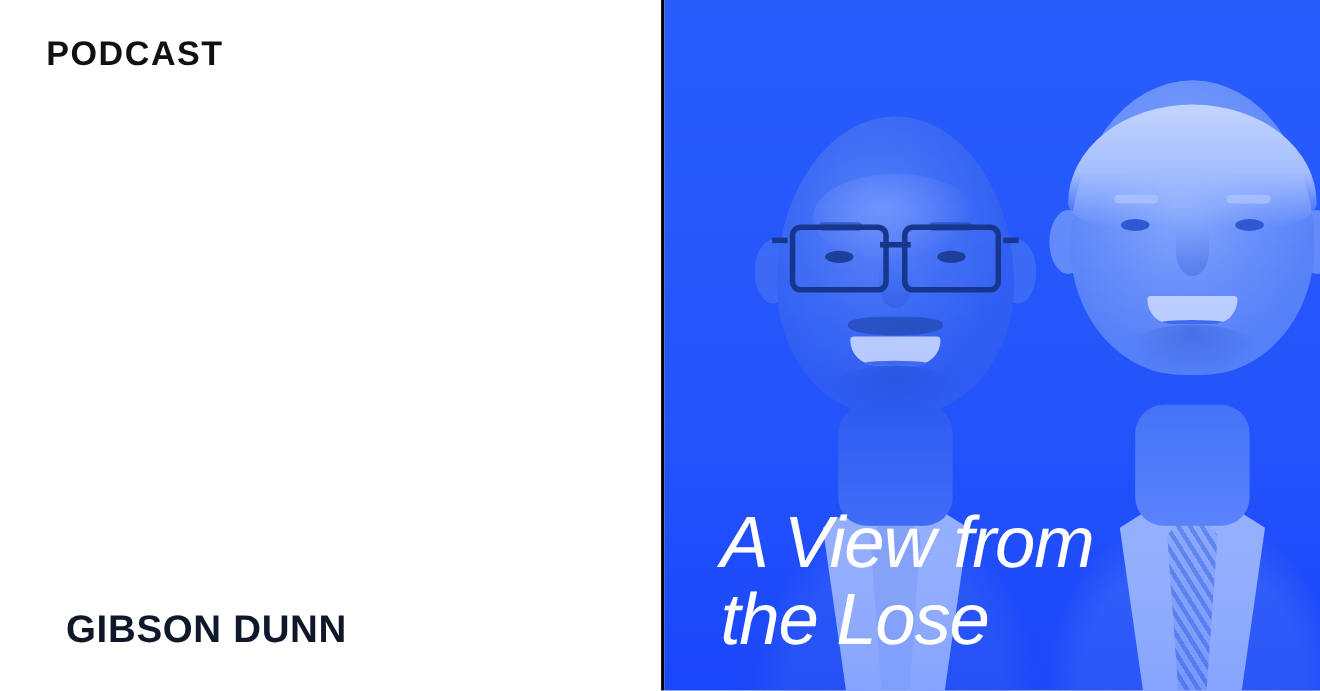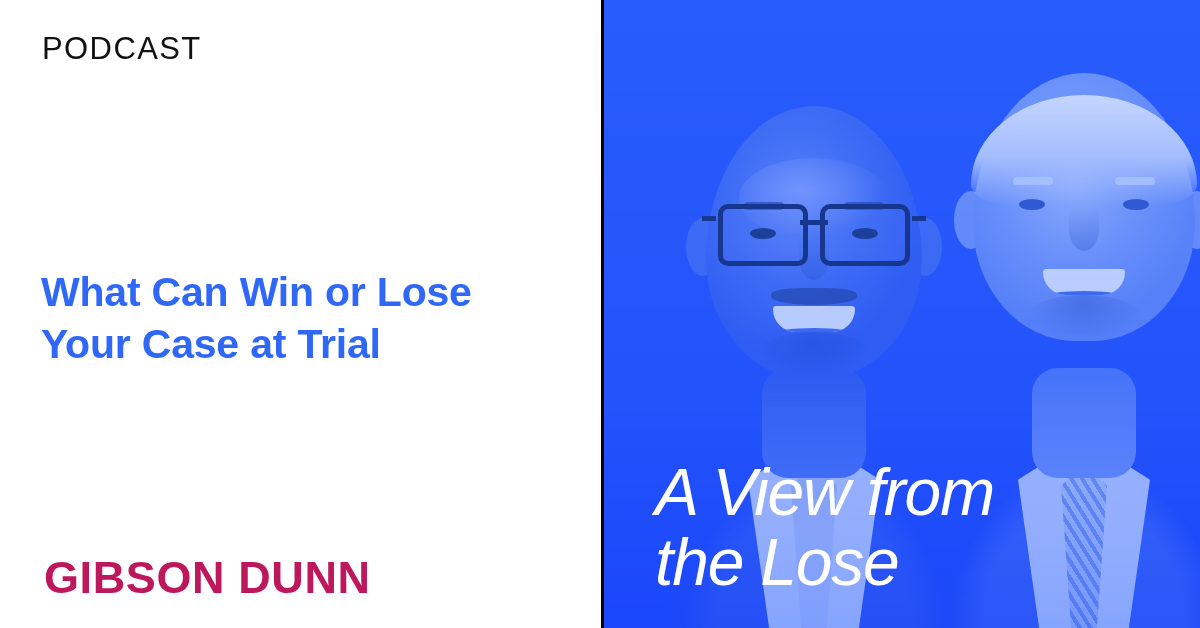--- a/index.html
+++ b/index.html
@@ -29,21 +29,21 @@
     width: 601px;
     height: 628px;
     background: #ffffff;
   }
 
   .kicker {
     position: absolute;
     left: 42px;
     top: 33px;
     font-size: 31px;
-    font-weight: 400;
+    font-weight: 700;
     letter-spacing: 1.4px;
     color: #111111;
     line-height: 1;
     white-space: nowrap;
   }
 
   .episode-label {
     position: absolute;
     left: 42px;
     top: 205px;
@@ -65,26 +65,26 @@
     color: #2f68f6;
     line-height: 1.28;
     letter-spacing: -0.2px;
   }
   .episode-title .tl {
     display: block;
   }
 
   .brand {
     position: absolute;
-    left: 44px;
+    left: 60px;
     top: 555px;
-    font-size: 45px;
+    font-size: 35px;
     font-weight: 700;
     letter-spacing: 0.6px;
-    color: #be185d;
+    color: #0f172a;
     line-height: 1;
     white-space: nowrap;
   }
 
   
   .divider {
     position: absolute;
     left: 601px;
     top: 0;
     width: 3px;
@@ -391,24 +391,20 @@
 </head>
 <body>
 
 <div class="card">
 
   <div class="left-panel">
 
     <div class="kicker">PODCAST</div>
 
 
-    <div class="episode-title">
-      <span class="tl">What Can Win or Lose</span>
-      <span class="tl">Your Case at Trial</span>
-    </div>
 
     <div class="brand">GIBSON DUNN</div>
   </div>
 
   <div class="divider"></div>
 
   <div class="right-panel">
 
     <div class="photo-stage">
 

